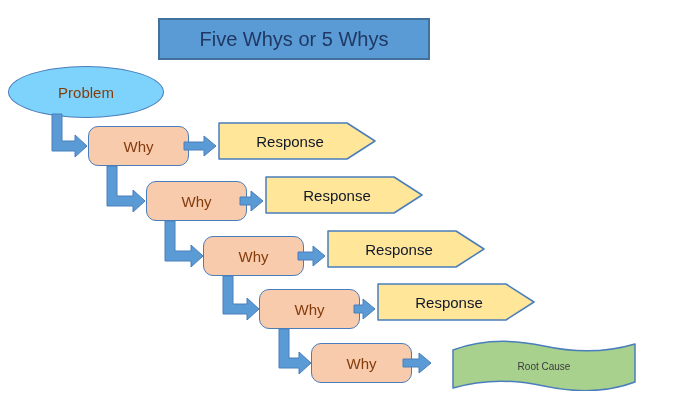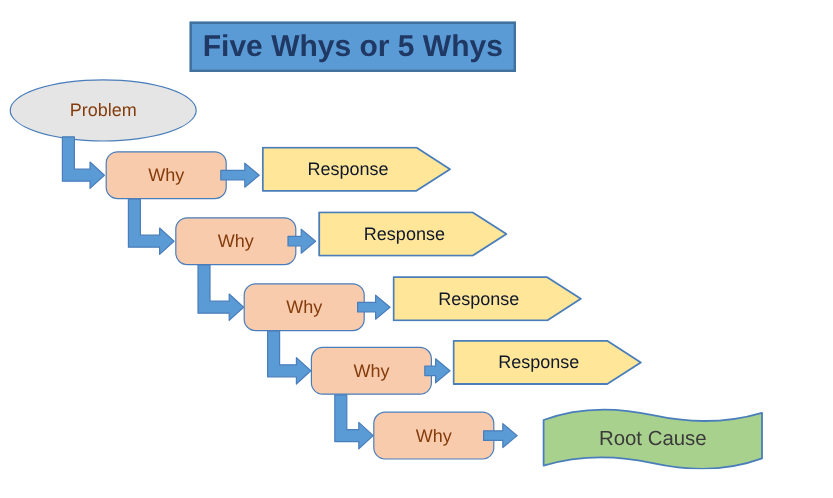--- a/index.html
+++ b/index.html
@@ -15,27 +15,27 @@
 
   .title-box {
     left: 158px; top: 18px; width: 272px; height: 42px;
     background: #5B9BD5;
     border: 2px solid #41719C;
     box-sizing: border-box;
     display: flex; align-items: center; justify-content: center;
   }
   .title-box span {
     color: #1F3864;
-    font-size: 25px;
-    font-weight: bold;
+    font-size: 20px;
+    font-weight: normal;
   }
 
   .problem-ellipse {
     left: 8px; top: 66px; width: 156px; height: 52px;
-    background: #e5e5e5;
+    background: #7dd3fc;
     border: 1.5px solid #4A7EBB;
     border-radius: 50%;
     box-sizing: border-box;
     display: flex; align-items: center; justify-content: center;
   }
   .problem-ellipse span, .why-box span { color: #843C0C; font-size: 15px; }
 
   .why-box {
     width: 101px; height: 40px;
     background: #F8CBAD;
@@ -51,21 +51,21 @@
     position: absolute; left: 0; top: 0; width: 144px; height: 38px;
     display: flex; align-items: center; justify-content: center;
     color: #0f172a; font-size: 15px;
   }
 
   .root-shape { width: 188px; height: 54px; }
   .root-shape svg { position: absolute; left: 0; top: 0; }
   .root-shape .lbl {
     position: absolute; left: 0; top: 2px; width: 188px; height: 54px;
     display: flex; align-items: center; justify-content: center;
-    color: #3a3a3a; font-size: 17px;
+    color: #3a3a3a; font-size: 10px;
   }
 
   .connectors {
     position: absolute; left: 0; top: 0;
     width: 694px; height: 415px;
     pointer-events: none;
   }
   .connectors polygon { stroke: #4A7EBB; stroke-width: 1; stroke-linejoin: round; }
   .shape-edge { stroke: #4A7EBB; stroke-width: 1.5; stroke-linejoin: round; }
 </style>

